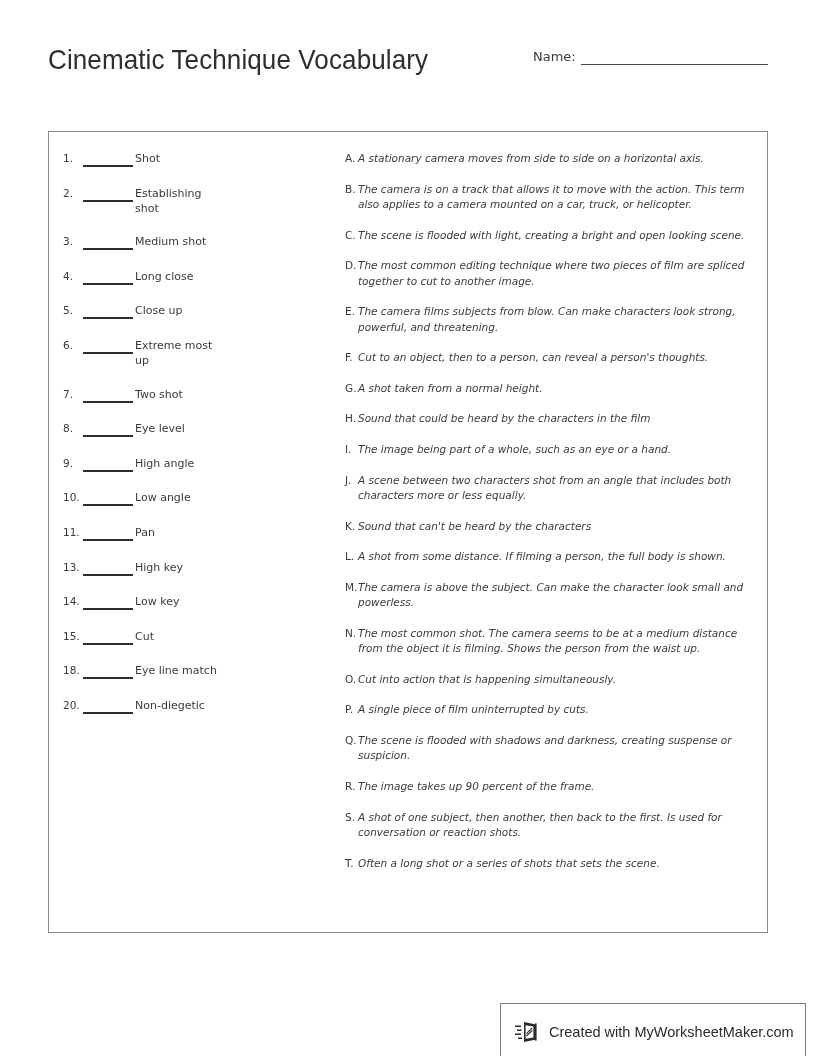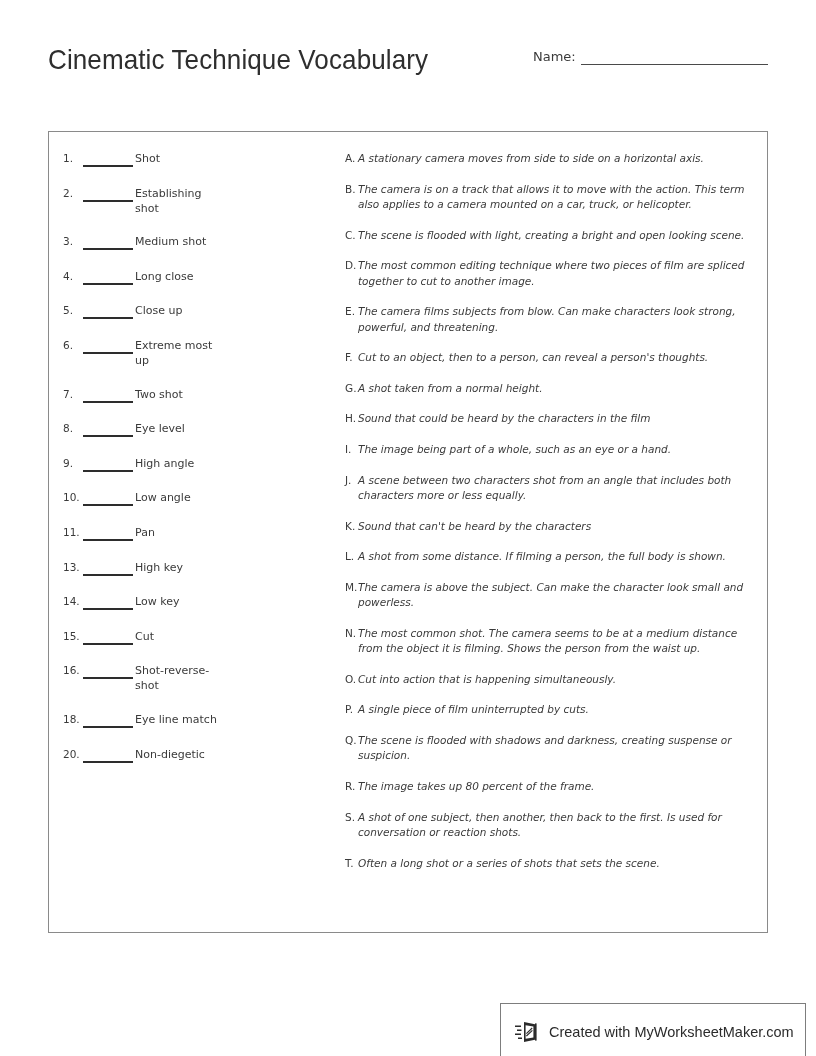--- a/index.html
+++ b/index.html
@@ -246,25 +246,20 @@
           <span class="term-num">14.</span>
           <span class="term-blank"></span>
           <span class="term-label">Low key</span>
         </div>
         <div class="term-row">
           <span class="term-num">15.</span>
           <span class="term-blank"></span>
           <span class="term-label">Cut</span>
         </div>
         <div class="term-row">
-          <span class="term-num">16.</span>
-          <span class="term-blank"></span>
-          <span class="term-label">Shot-reverse-shot</span>
-        </div>
-        <div class="term-row">
           <span class="term-num">18.</span>
           <span class="term-blank"></span>
           <span class="term-label">Eye line match</span>
         </div>
         <div class="term-row">
           <span class="term-num">20.</span>
           <span class="term-blank"></span>
           <span class="term-label">Non-diegetic</span>
         </div>
       </div>
@@ -333,21 +328,21 @@
         <div class="def-row">
           <span class="def-letter">P.</span>
           <span class="def-text">A single piece of film uninterrupted by cuts.</span>
         </div>
         <div class="def-row">
           <span class="def-letter">Q.</span>
           <span class="def-text">The scene is flooded with shadows and darkness, creating suspense or suspicion.</span>
         </div>
         <div class="def-row">
           <span class="def-letter">R.</span>
-          <span class="def-text">The image takes up 80 percent of the frame.</span>
+          <span class="def-text">The image takes up 90 percent of the frame.</span>
         </div>
         <div class="def-row">
           <span class="def-letter">S.</span>
           <span class="def-text">A shot of one subject, then another, then back to the first. Is used for conversation or reaction shots.</span>
         </div>
         <div class="def-row">
           <span class="def-letter">T.</span>
           <span class="def-text">Often a long shot or a series of shots that sets the scene.</span>
         </div>
       </div>

